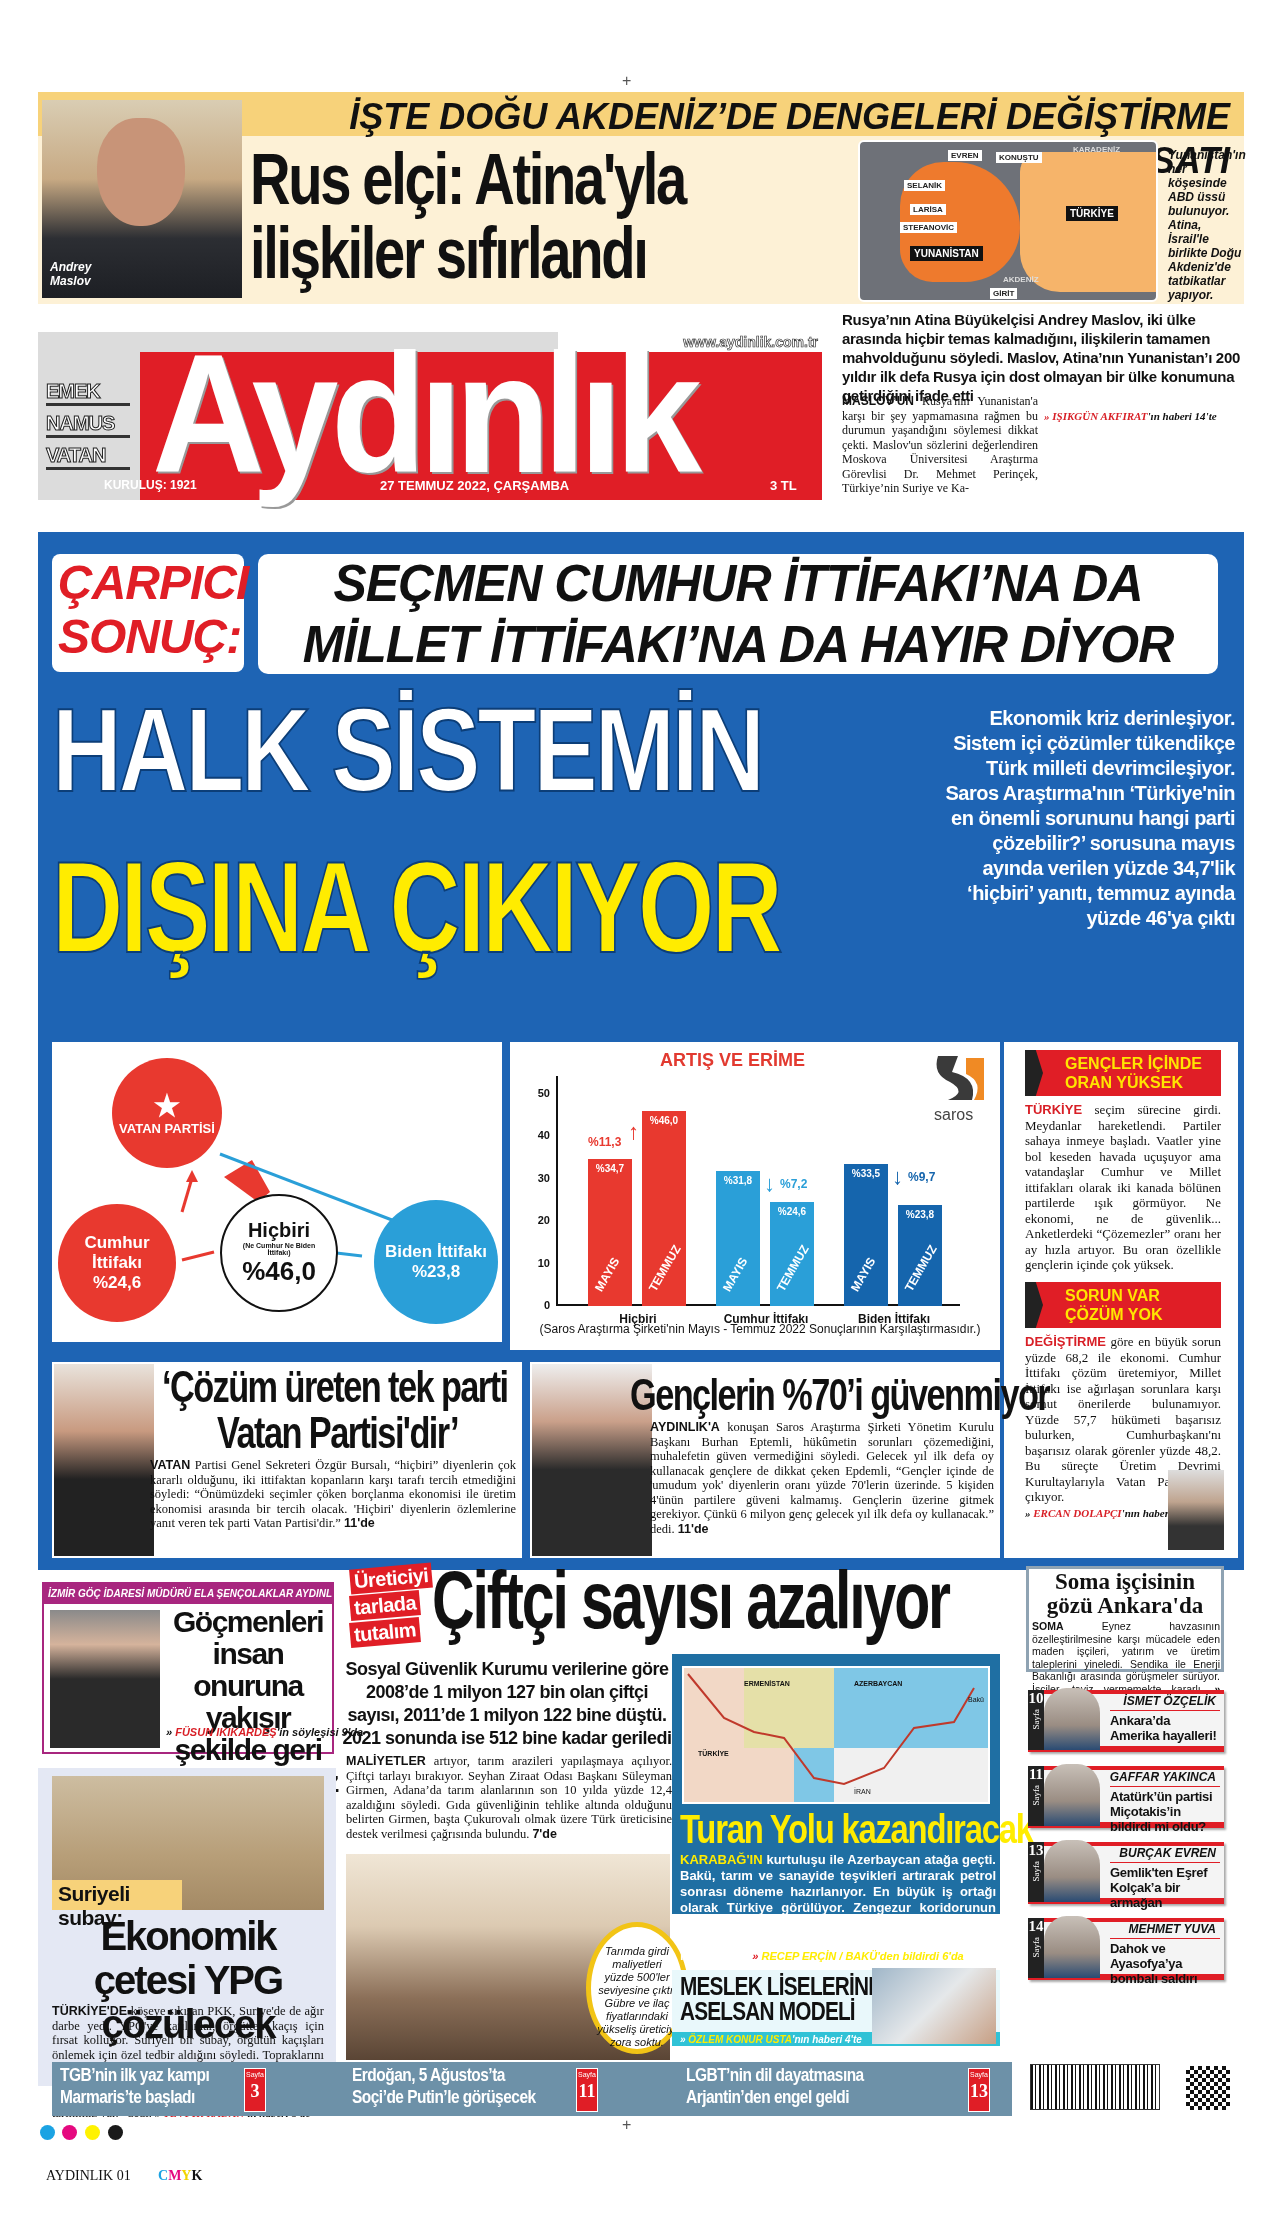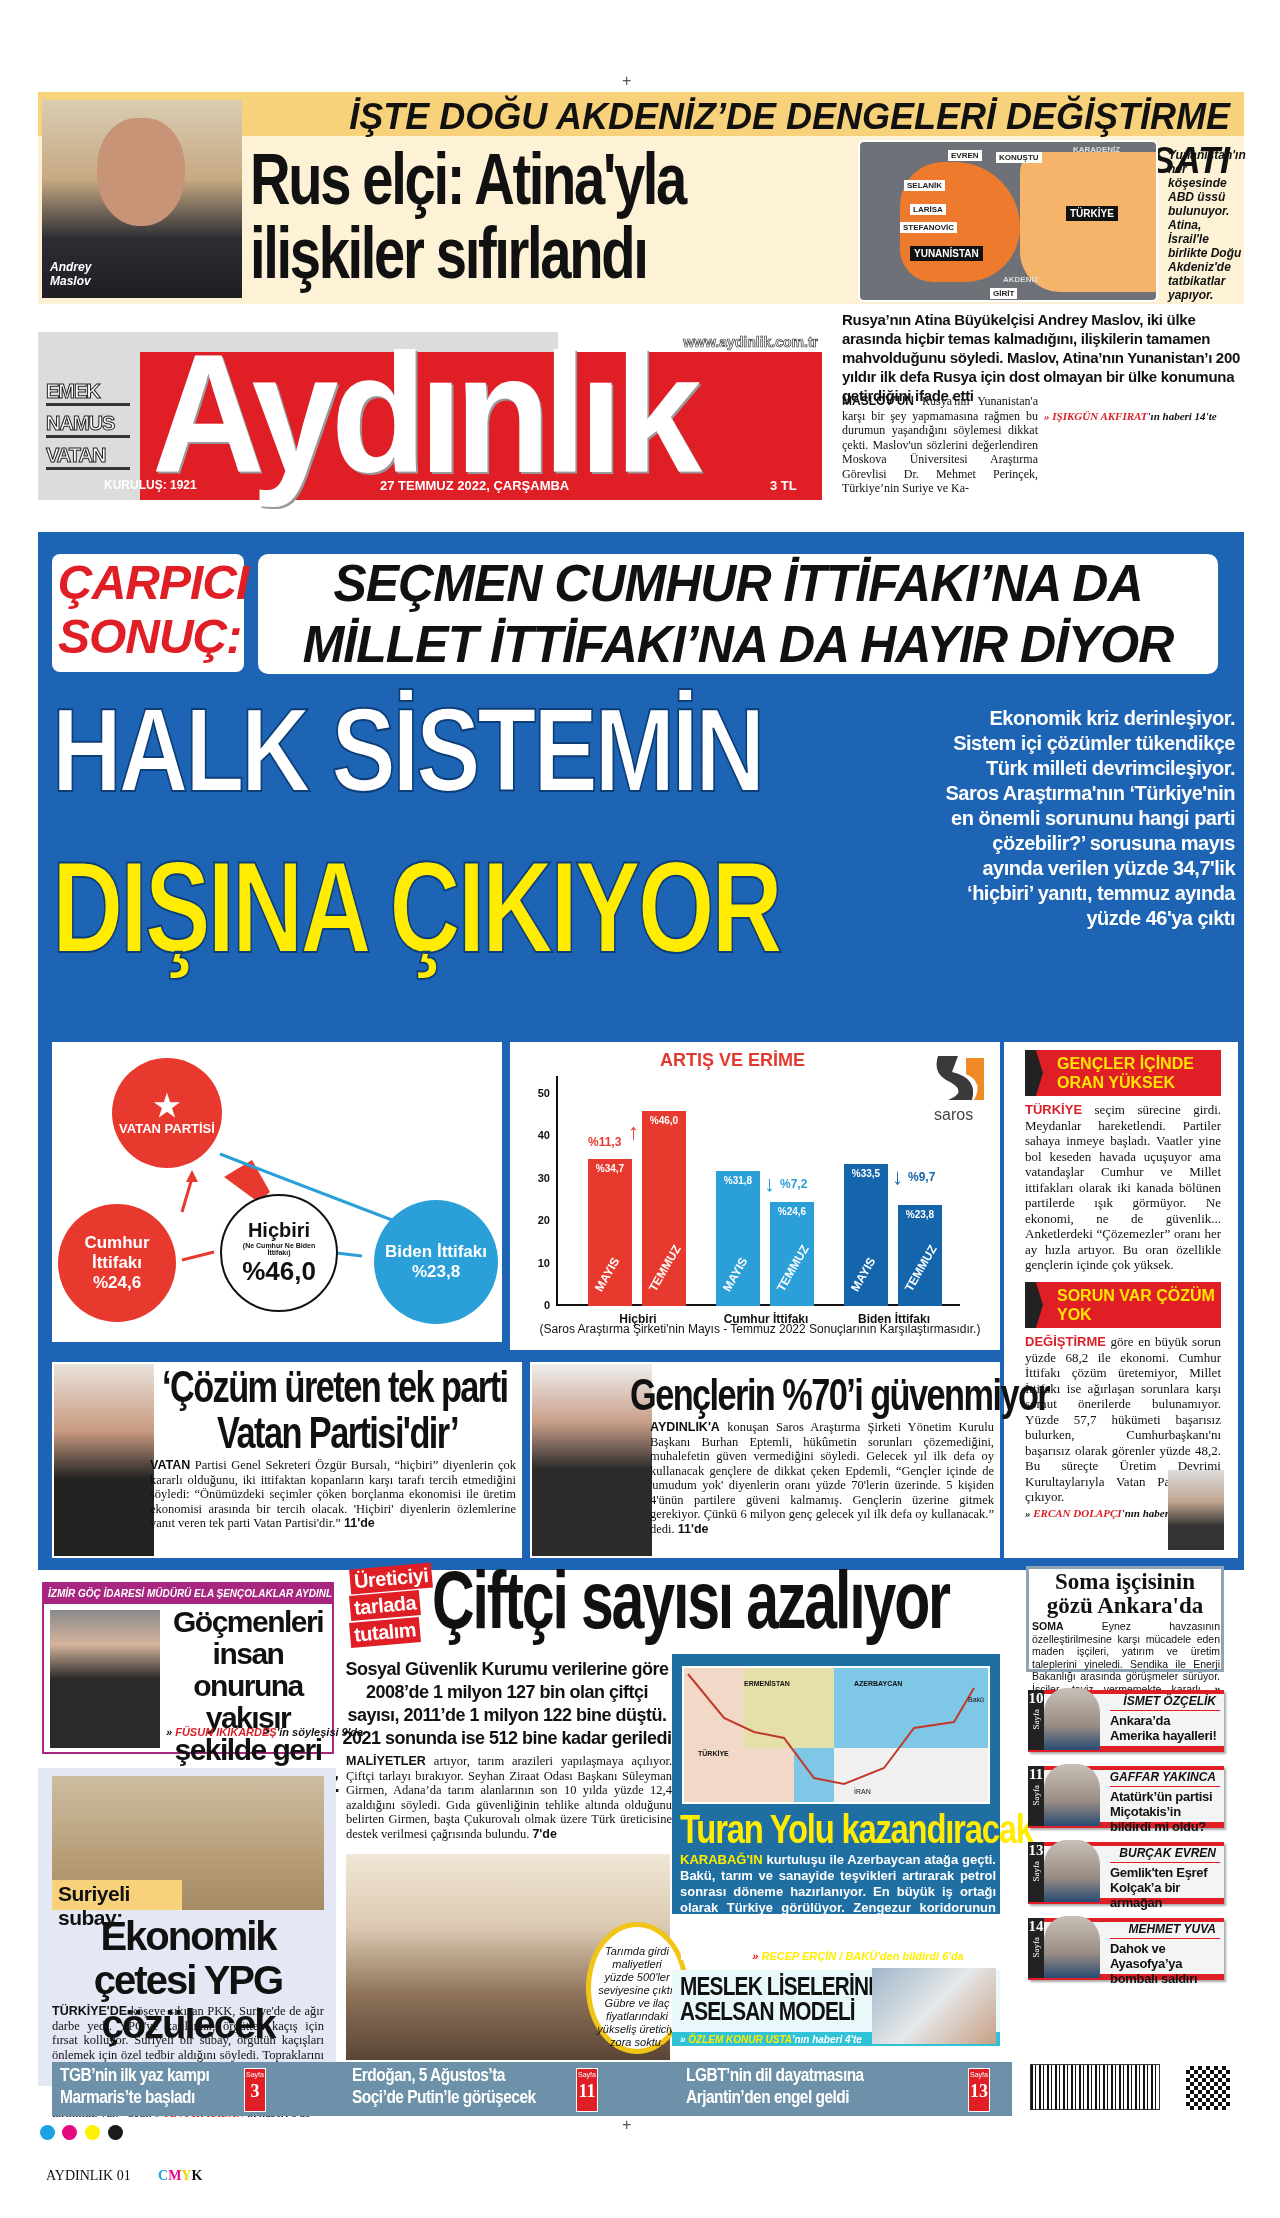--- a/index.html
+++ b/index.html
@@ -53,21 +53,21 @@
 .ytick{position:absolute;font-size:11px;font-weight:bold;width:20px;text-align:right}
 .bar{position:absolute;width:44px}
 .barval{position:absolute;width:44px;text-align:center;font-size:10px;color:#fff;font-weight:bold}
 .barmon{position:absolute;color:#fff;font-size:12px;font-weight:bold;transform:rotate(-60deg);transform-origin:left bottom;white-space:nowrap}
 .cat{position:absolute;font-size:12px;font-weight:bold;text-align:center;width:150px}
 .delta{position:absolute;font-size:12px;font-weight:bold}
 #saros{left:928px;top:1052px;width:66px;height:72px}
 #chart-note{left:520px;top:1322px;width:480px;font-size:12px;text-align:center}
 
 #side{left:1004px;top:1042px;width:234px;height:516px;background:#fff}
-.sidehead{position:absolute;left:1025px;width:196px;height:46px;background:#e01e26;color:#ffe500;font-weight:bold;font-size:16px;line-height:19px;padding:4px 0 0 32px}
+.sidehead{position:absolute;left:1025px;width:196px;height:46px;background:#e01e26;color:#ffe500;font-weight:bold;font-size:16px;line-height:19px;padding:4px 0 0 40px}
 .sidehead:before{content:"";position:absolute;left:0;top:0;width:18px;height:46px;background:#222;clip-path:polygon(0 0,60% 0,100% 50%,60% 100%,0 100%)}
 .sidetxt{position:absolute;left:1025px;width:196px;font-size:13px;line-height:15.5px;text-align:justify;font-family:"Liberation Serif",serif}
 .sidetxt b{color:#d81f26;font-family:"Liberation Sans",sans-serif}
 
 .subbox{position:absolute;background:#fff}
 .subhead{position:absolute;font-weight:bold;letter-spacing:-2px;transform:scaleX(.78);transform-origin:left top;white-space:nowrap}
 .subtxt{position:absolute;font-size:12.5px;line-height:14.5px;text-align:justify;font-family:"Liberation Serif",serif}
 .subtxt b{font-family:"Liberation Sans",sans-serif}
 .photo{position:absolute;overflow:hidden}
 

